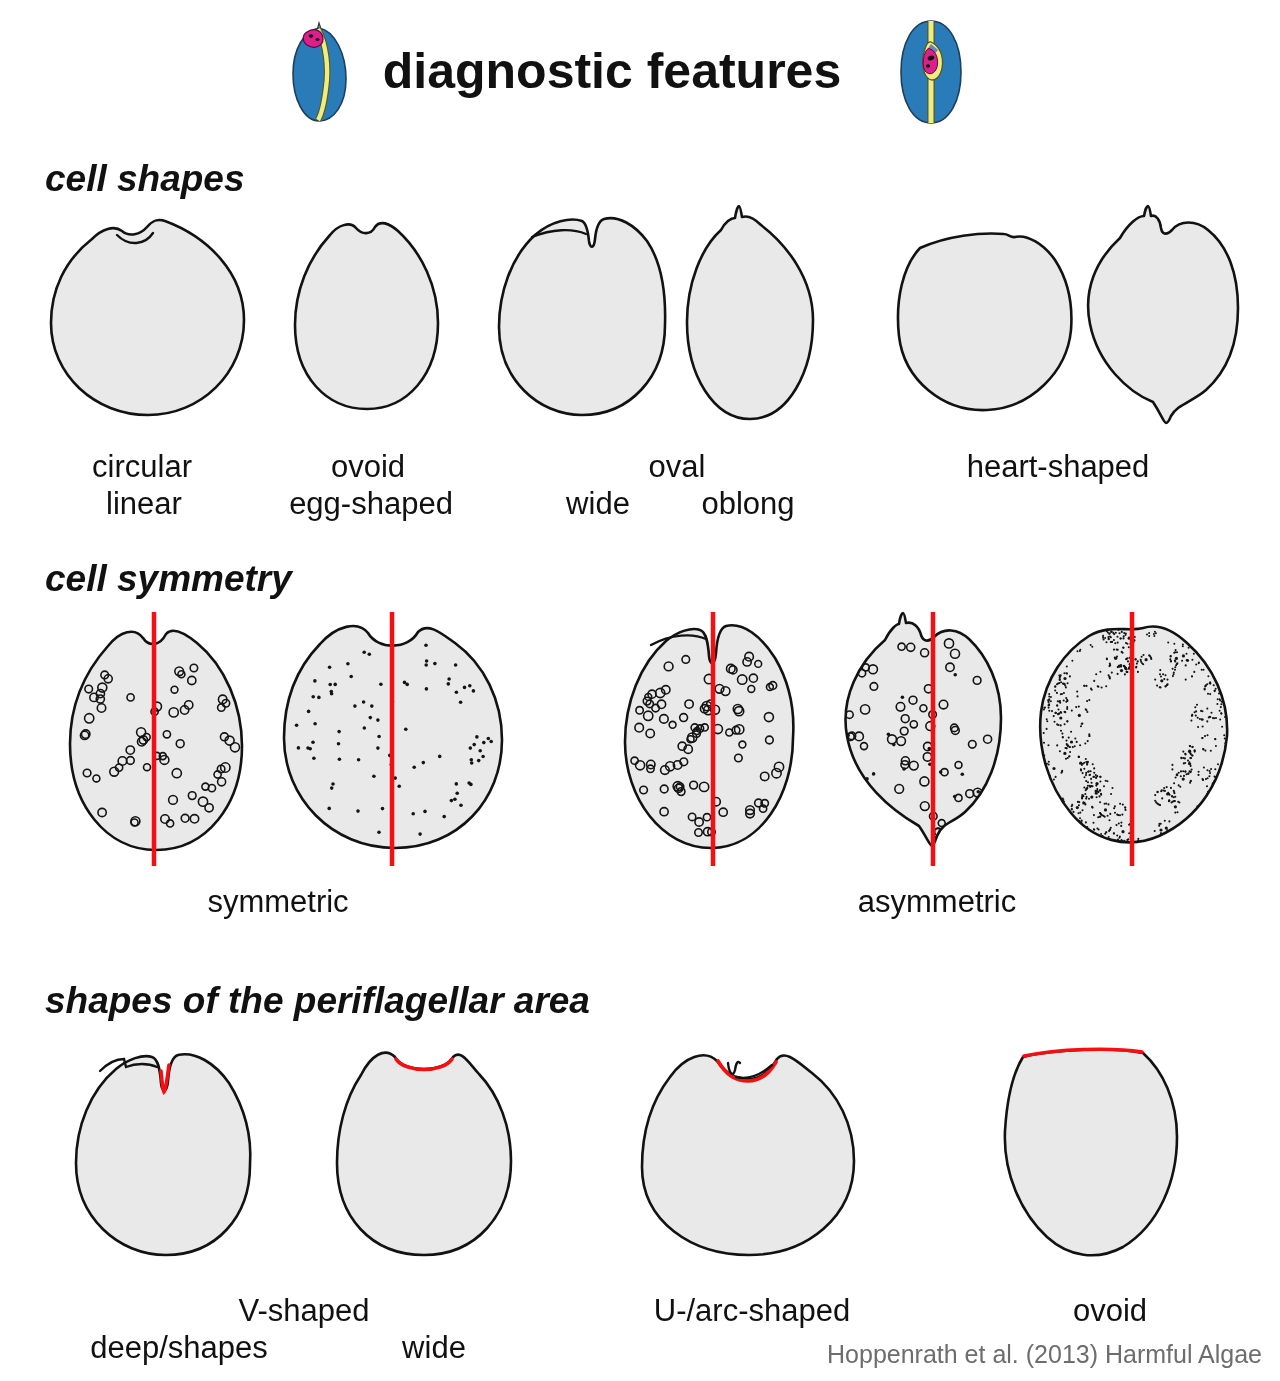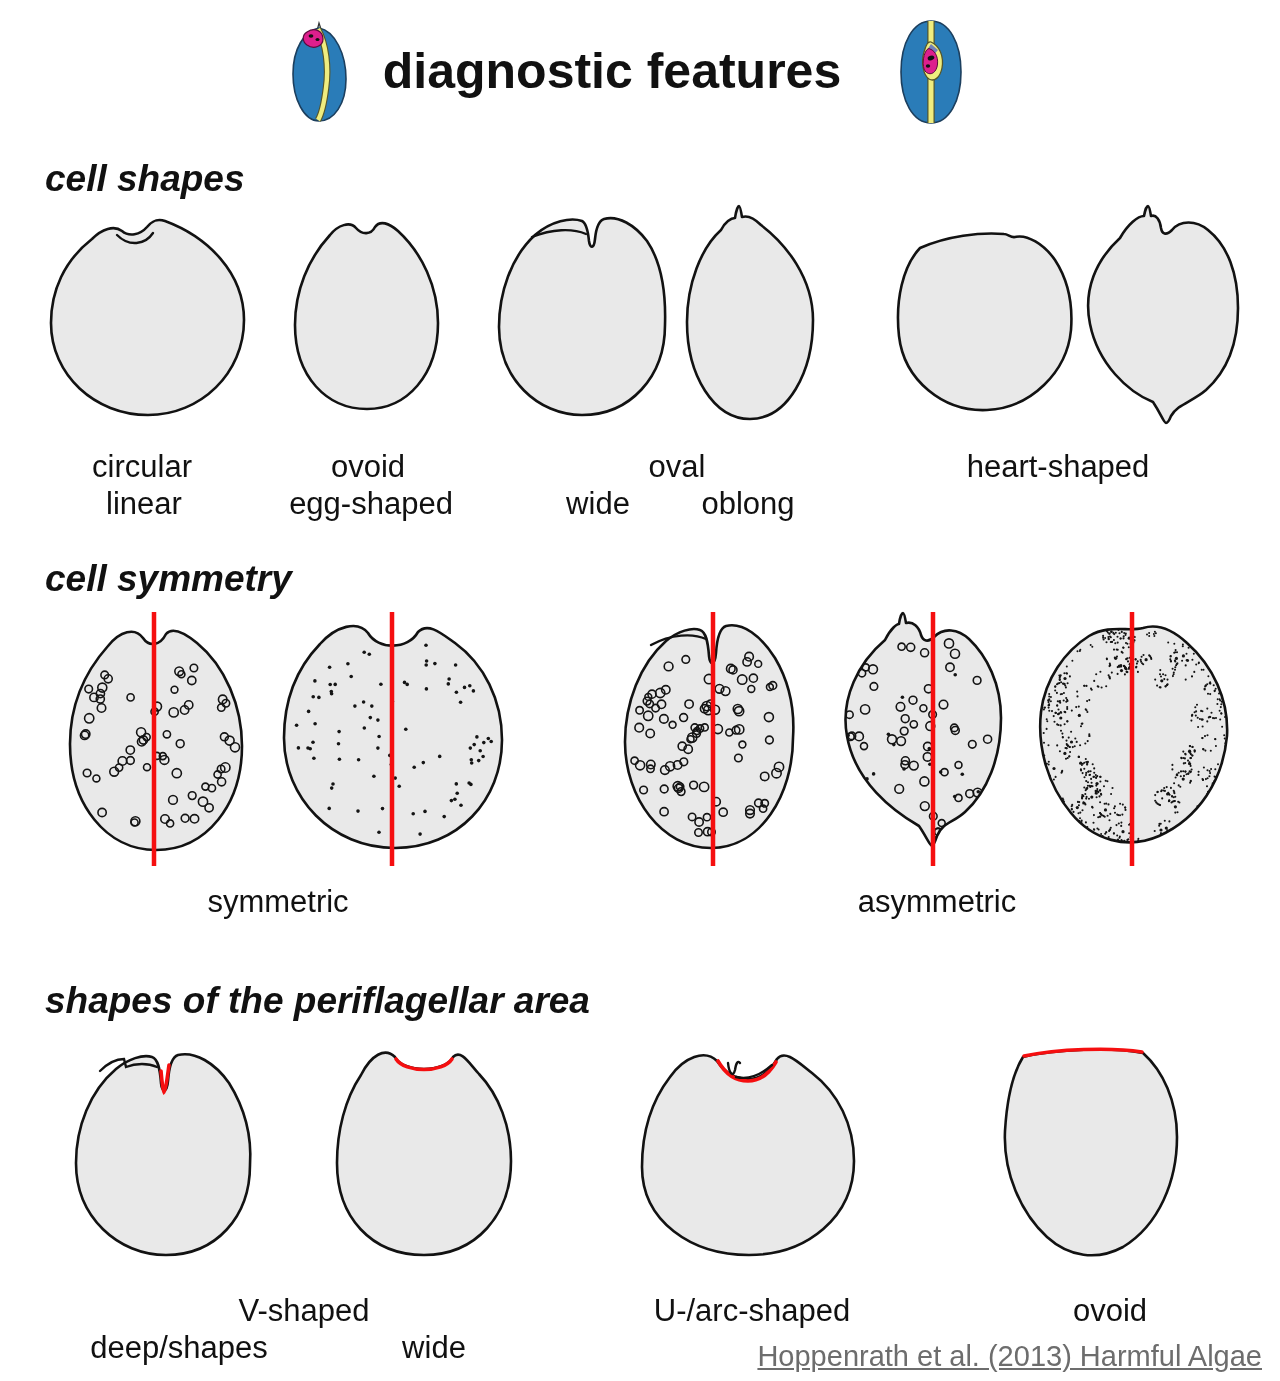--- a/index.html
+++ b/index.html
@@ -5,21 +5,21 @@
   :root{
     --accent-red:#f50f10; --cell-fill:#e9e9e9; --cell-outline:#121212;
     --text:#111111; --citation-gray:#6d6d6d; --background:#ffffff;
   }
   html,body{margin:0;padding:0;background:var(--background);}
   #stage{position:relative;width:1280px;height:1381px;background:var(--background);
          font-family:"Liberation Sans","DejaVu Sans",sans-serif;color:var(--text);overflow:hidden;}
   .title{position:absolute;transform:translateX(-50%);font-size:50px;font-weight:bold;white-space:nowrap;}
   .heading{position:absolute;font-size:37px;font-weight:bold;white-space:nowrap;font-style:italic;}
   .lbl{position:absolute;transform:translateX(-50%);font-size:31px;white-space:nowrap;margin-top:12px;}
-  .citation{position:absolute;font-size:29px;color:var(--citation-gray);white-space:nowrap;text-decoration:underline;}
+  .citation{position:absolute;font-size:25px;color:var(--citation-gray);white-space:nowrap;}
   svg{position:absolute;overflow:visible;}
   .body{fill:var(--cell-fill);stroke:var(--cell-outline);stroke-width:2.6;stroke-linejoin:round;}
   .flap{fill:none;stroke:var(--cell-outline);stroke-width:2.4;stroke-linecap:round;}
   .rednotch{fill:none;stroke:var(--accent-red);stroke-width:3.6;stroke-linecap:round;}
   .axis{stroke:var(--accent-red);stroke-width:4.5;}
 </style>
 </head>
 <body>
 
 <div id="stage">

